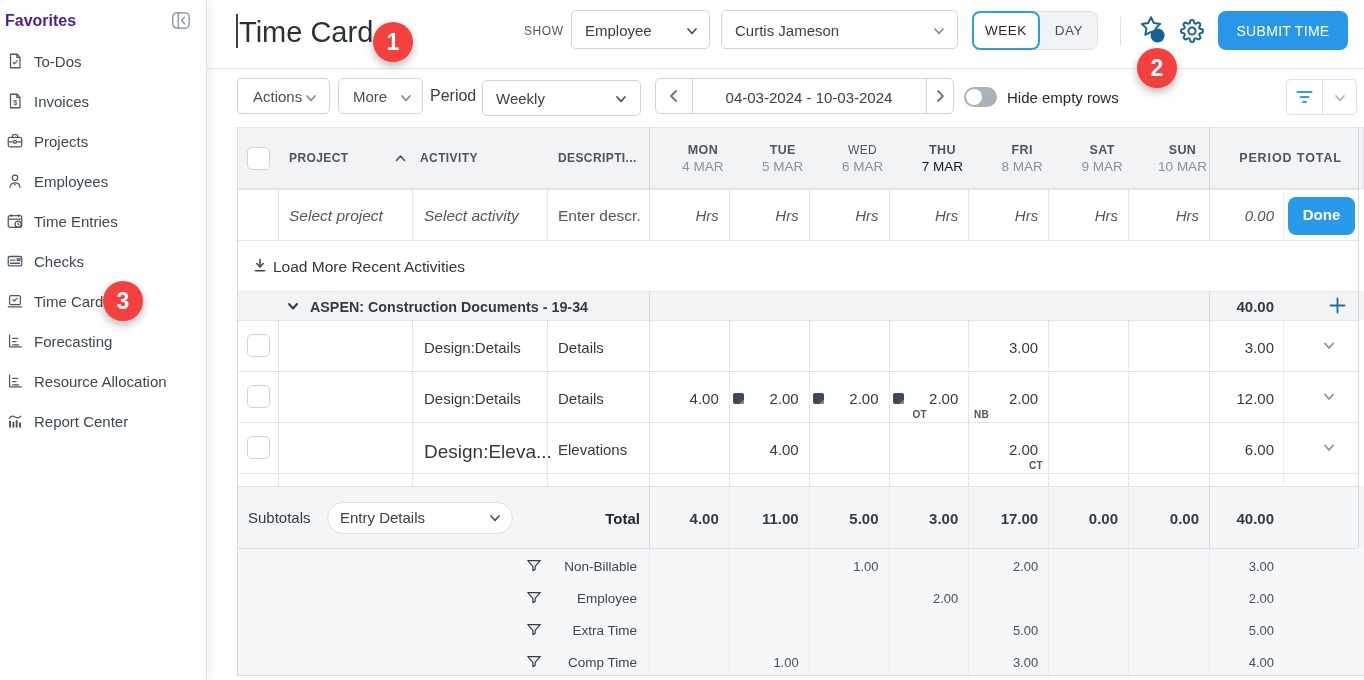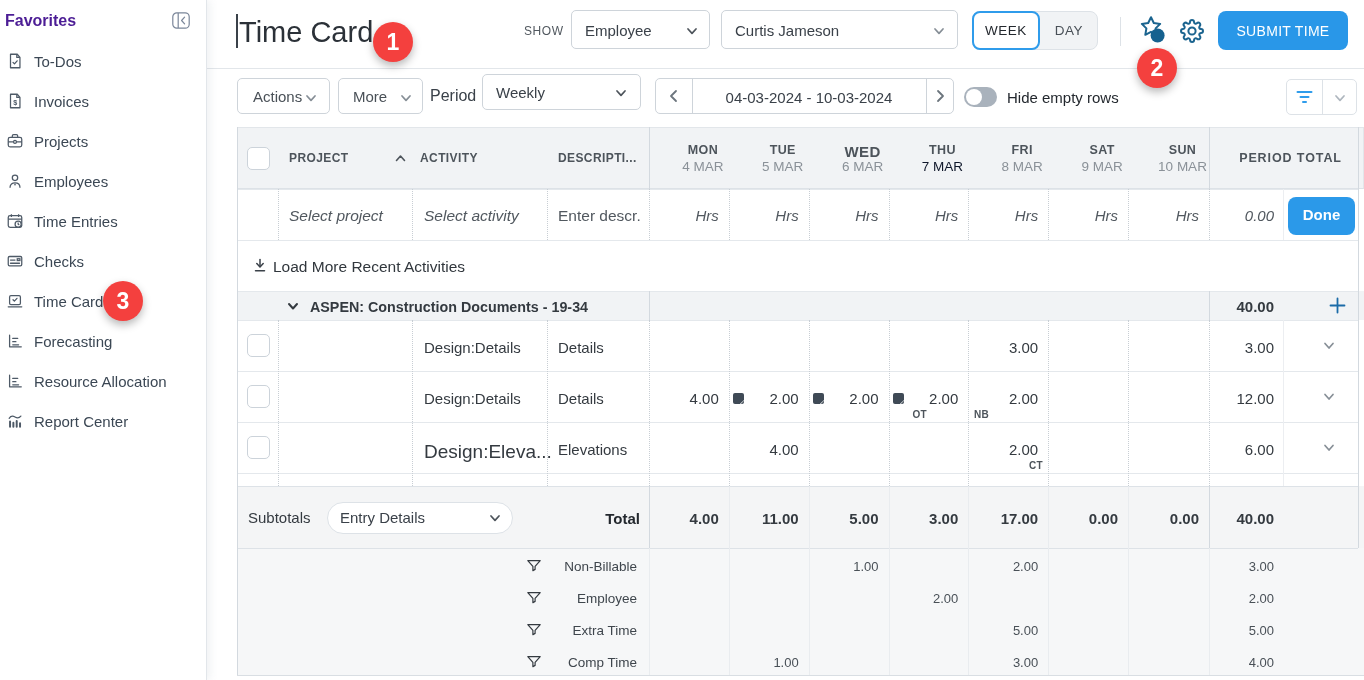--- a/index.html
+++ b/index.html
@@ -168,21 +168,21 @@
         <path d="M2 4 L6 8.4 L10 4"></path>
       </svg>
 </div>
 <div class="sel" style="left:338px;top:78px;width:85px;height:36px;border-radius:5px">
   <span class="lab" style="left:14px;font-size:15px;color:#495057">More</span>
   <svg class="chev" style="right:10px;top:13px" viewBox="0 0 12 12" fill="none" stroke="#868e96" stroke-width="1.7" stroke-linecap="round" stroke-linejoin="round">
         <path d="M2 4 L6 8.4 L10 4"></path>
       </svg>
 </div>
 <div class="abs" style="left:430px;top:87px;font-size:16px;color:#3a4149">Period</div>
-<div class="sel" style="left:482px;top:74px;width:159px;height:36px">
+<div class="sel" style="left:482px;top:80px;width:159px;height:36px">
   <span class="lab">Weekly</span>
   <svg class="chev" style="right:13px;top:12px" viewBox="0 0 12 12" fill="none" stroke="#4d545b" stroke-width="1.7" stroke-linecap="round" stroke-linejoin="round">
         <path d="M2 4 L6 8.4 L10 4"></path>
       </svg>
 </div>
 
 <div class="sel" style="left:655px;top:78px;width:299px;height:36px"></div>
 <div class="abs" style="left:692px;top:78px;width:0;height:36px;border-left:1px solid #ced4da"></div>
 <div class="abs" style="left:926px;top:78px;width:0;height:36px;border-left:1px solid #ced4da"></div>
 <svg class="abs" style="left:667px;top:89px" width="14" height="14" viewBox="0 0 14 14" fill="none" stroke="#6c757d" stroke-width="1.8" stroke-linecap="round" stroke-linejoin="round">
@@ -273,21 +273,21 @@
       <div class="abs" style="left:289px;top:151px;font-size:12px;font-weight:bold;color:#4d545b;letter-spacing:0.4px">PROJECT</div>
       <svg class="abs" style="left:394px;top:152px" width="13" height="13" viewBox="0 0 13 13" fill="none" stroke="#4d545b" stroke-width="1.6" stroke-linecap="round" stroke-linejoin="round">
         <path d="M2.5 8.5 L6.5 4 L10.5 8.5"></path>
       </svg>
       <div class="abs" style="left:420px;top:151px;font-size:12px;font-weight:bold;color:#4d545b;letter-spacing:0.4px">ACTIVITY</div>
       <div class="abs" style="left:558px;top:151px;font-size:12px;font-weight:bold;color:#4d545b;letter-spacing:0.4px">DESCRIPTI...</div>
       <div class="abs" style="left:662.9px;top:143px;width:80px;text-align:center;font-size:12.5px;font-weight:bold;color:#4d545b;letter-spacing:0.4px">MON</div>
       <div class="abs" style="left:662.9px;top:159px;width:80px;text-align:center;font-size:13.5px;color:#8a9198">4 MAR</div>
       <div class="abs" style="left:742.75px;top:143px;width:80px;text-align:center;font-size:12.5px;font-weight:bold;color:#4d545b;letter-spacing:0.4px">TUE</div>
       <div class="abs" style="left:742.75px;top:159px;width:80px;text-align:center;font-size:13.5px;color:#8a9198">5 MAR</div>
-      <div class="abs" style="left:822.6px;top:143px;width:80px;text-align:center;font-size:15px;font-weight:bold;color:#4d545b;letter-spacing:0.4px">WED</div>
+      <div class="abs" style="left:822.6px;top:143px;width:80px;text-align:center;font-size:12px;font-weight:normal;color:#4d545b;letter-spacing:0.4px">WED</div>
       <div class="abs" style="left:822.6px;top:159px;width:80px;text-align:center;font-size:13.5px;color:#8a9198">6 MAR</div>
       <div class="abs" style="left:902.4px;top:143px;width:80px;text-align:center;font-size:12.5px;font-weight:bold;color:#4d545b;letter-spacing:0.4px">THU</div>
       <div class="abs" style="left:902.4px;top:159px;width:80px;text-align:center;font-size:13.5px;color:#0f172a">7 MAR</div>
       <div class="abs" style="left:982.25px;top:143px;width:80px;text-align:center;font-size:12.5px;font-weight:bold;color:#4d545b;letter-spacing:0.4px">FRI</div>
       <div class="abs" style="left:982.25px;top:159px;width:80px;text-align:center;font-size:13.5px;color:#8a9198">8 MAR</div>
       <div class="abs" style="left:1062.1px;top:143px;width:80px;text-align:center;font-size:12.5px;font-weight:bold;color:#4d545b;letter-spacing:0.4px">SAT</div>
       <div class="abs" style="left:1062.1px;top:159px;width:80px;text-align:center;font-size:13.5px;color:#8a9198">9 MAR</div>
       <div class="abs" style="left:1142.5px;top:143px;width:80px;text-align:center;font-size:12.5px;font-weight:bold;color:#4d545b;letter-spacing:0.4px">SUN</div>
       <div class="abs" style="left:1142.5px;top:159px;width:80px;text-align:center;font-size:13.5px;color:#8a9198">10 MAR</div>
       <div class="abs" style="left:1230.5px;top:151px;width:120px;text-align:center;font-size:12.5px;font-weight:bold;color:#4d545b;letter-spacing:0.9px">PERIOD TOTAL</div>

